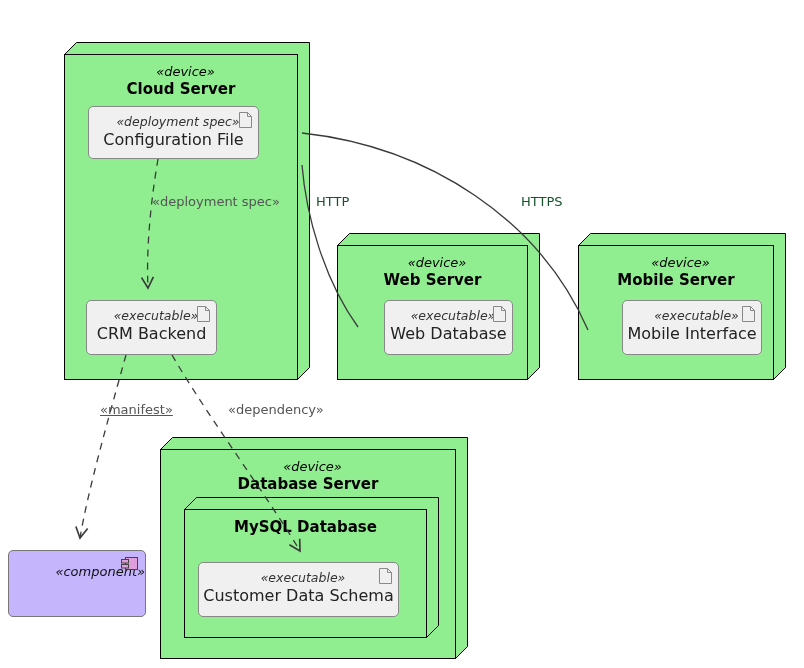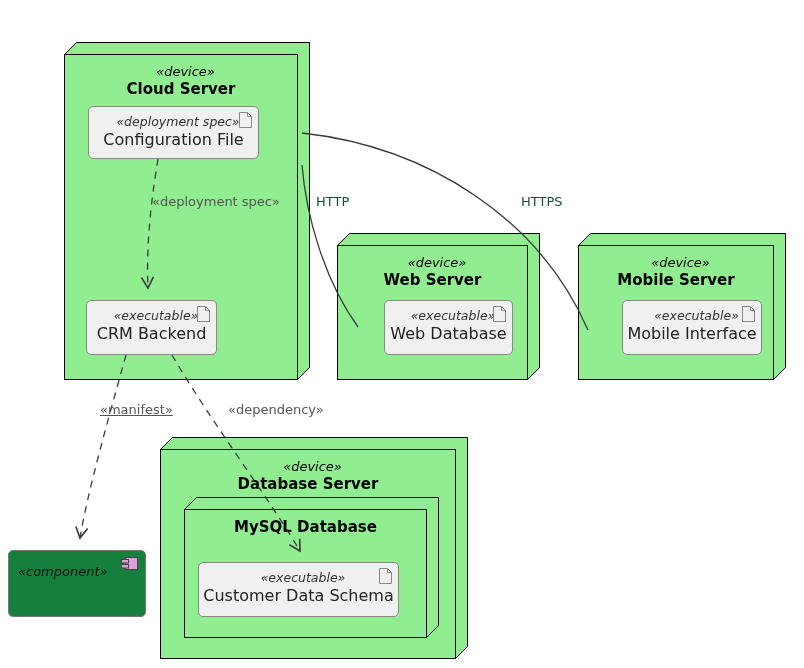--- a/index.html
+++ b/index.html
@@ -110,25 +110,25 @@
     position: absolute;
     right: 6px;
     top: 5px;
     width: 13px;
     height: 16px;
   }
 
   
   .component {
     position: absolute;
-    background: #15803d;
+    background: #c4b5fd;
     border: 1px solid #777777;
     border-radius: 5px;
     box-sizing: border-box;
-    text-align: left;
+    text-align: right;
     z-index: 4;
     padding-top: 13px;
     line-height: 1.3;
   }
   .component .stereo {
     font-size: 13px;
     color: #111111;
   }
   .component .cname {
     display: block;

